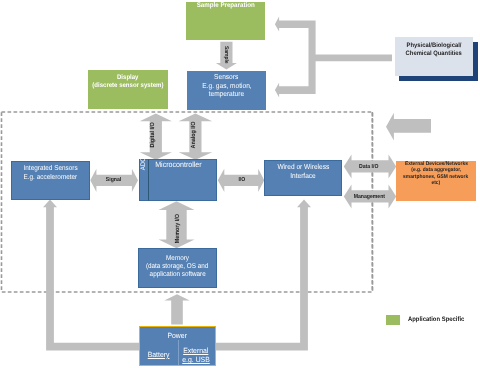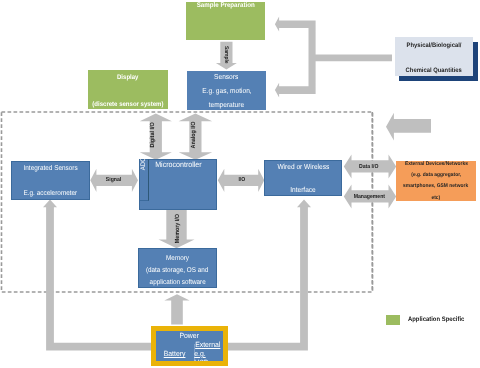--- a/index.html
+++ b/index.html
@@ -2,21 +2,21 @@
 <html><head>
 <meta charset="utf-8">
 <style>
   html,body{margin:0;padding:0;background:#ffffff;}
   body{width:480px;height:368px;overflow:hidden;
        font-family:"Liberation Sans",sans-serif;
        -webkit-font-smoothing:antialiased;
        text-rendering:geometricPrecision;}
   #stage{position:relative;width:480px;height:368px;background:#fff;}
   .box{position:absolute;box-sizing:border-box;display:flex;flex-direction:column;
-       align-items:center;justify-content:space-between;text-align:center;}
+       align-items:center;justify-content:flex-start;text-align:center;}
   .box .ln{display:block;line-height:inherit;white-space:nowrap;
            transform:scaleX(0.915);transform-origin:50% 50%;}
   .box{line-height:1.18;}
   .arrowlbl{position:absolute;display:flex;align-items:center;justify-content:center;
             color:#1a1a1a;font-weight:bold;white-space:nowrap;}
   .arrowlbl>span{display:inline-block;transform:scaleX(0.9);}
   svg.layer{position:absolute;left:0;top:0;}
 
   
   #b-sample-prep{left:186px;top:2px;width:79px;height:38px;background:#9CBC60;
@@ -24,36 +24,36 @@
   #b-display{left:88px;top:70px;width:80px;height:39px;background:#9CBC60;
       color:#fff;font-size:6.6px;font-weight:bold;line-height:1.2;padding-top:4px;}
   #b-sensors{left:187px;top:71px;width:79px;height:39px;background:#5480B4;
       color:#fff;font-size:7.2px;line-height:1.2;padding-top:2px;}
   #b-quantities-shadow{position:absolute;left:399.4px;top:42.2px;width:78.7px;height:39.3px;
       background:#1D4379;}
   #b-quantities{left:394.5px;top:37.1px;width:78.9px;height:38.8px;background:#DCE2EC;
       color:#262626;font-size:6.4px;font-weight:bold;line-height:1.32;padding-top:4.5px;}
   #b-intsensors{left:11px;top:161px;width:79px;height:39px;background:#5480B4;
       border:1px solid #3B6A9C;color:#fff;font-size:7px;line-height:1.26;padding-top:3px;}
-  #b-mcu{left:139px;top:159px;width:78px;height:51px;background:#5480B4;
+  #b-mcu{left:139px;top:159px;width:78px;height:42px;background:#5480B4;
       border:1px solid #3B6A9C;color:#fff;font-size:7.75px;}
   #b-adc{left:139px;top:159px;width:9.5px;height:42px;background:#5480B4;
       border:1px solid #3B6A9C;border-right:1.1px solid #2E5878;
       color:#fff;font-size:6.6px;}
   #adc-text{transform:rotate(-90deg) scaleX(0.915);white-space:nowrap;}
   #b-iface{left:264px;top:160px;width:78px;height:36px;background:#5480B4;
       border:1px solid #3B6A9C;color:#fff;font-size:7.2px;line-height:1.2;padding-top:2px;}
   #b-external{left:396px;top:161px;width:80px;height:40px;background:#F59D59;
       color:#262626;font-size:5.35px;font-weight:bold;letter-spacing:0.02px;}
   #b-memory{left:138px;top:248px;width:79px;height:40px;background:#5480B4;
       border:1px solid #3B6A9C;color:#fff;font-size:6.95px;line-height:1.15;padding-top:6px;}
 
   #b-power{position:absolute;left:139.3px;top:325.5px;width:76.4px;height:40.4px;overflow:hidden;
-      background:#5480B4;border:5px solid #eab308;color:#fff;
-      display:flex;flex-direction:column;box-sizing:border-box;margin-left:12px;}
+      background:#5480B4;border:1px solid #eab308;color:#fff;
+      display:flex;flex-direction:column;box-sizing:border-box;}
   #power-title{height:17.5px;display:flex;align-items:center;justify-content:center;
       font-size:7.5px;}
   #power-split{flex:1;display:flex;text-decoration:underline;}
   #power-battery{flex:0 0 37.2px;display:flex;align-items:center;justify-content:center;
       font-size:7.5px;padding-bottom:0px;}
   #power-divider{position:absolute;left:37.7px;top:13.3px;bottom:0;width:1px;background:#7FA0C8;}
   #power-ext{flex:1;display:flex;flex-direction:column;align-items:center;
       justify-content:flex-end;font-size:7.5px;line-height:1.26;padding-bottom:0px;}
   #power-title,#power-battery{transform:scaleX(0.915);}
   #power-ext .ln{transform:scaleX(0.915);}

